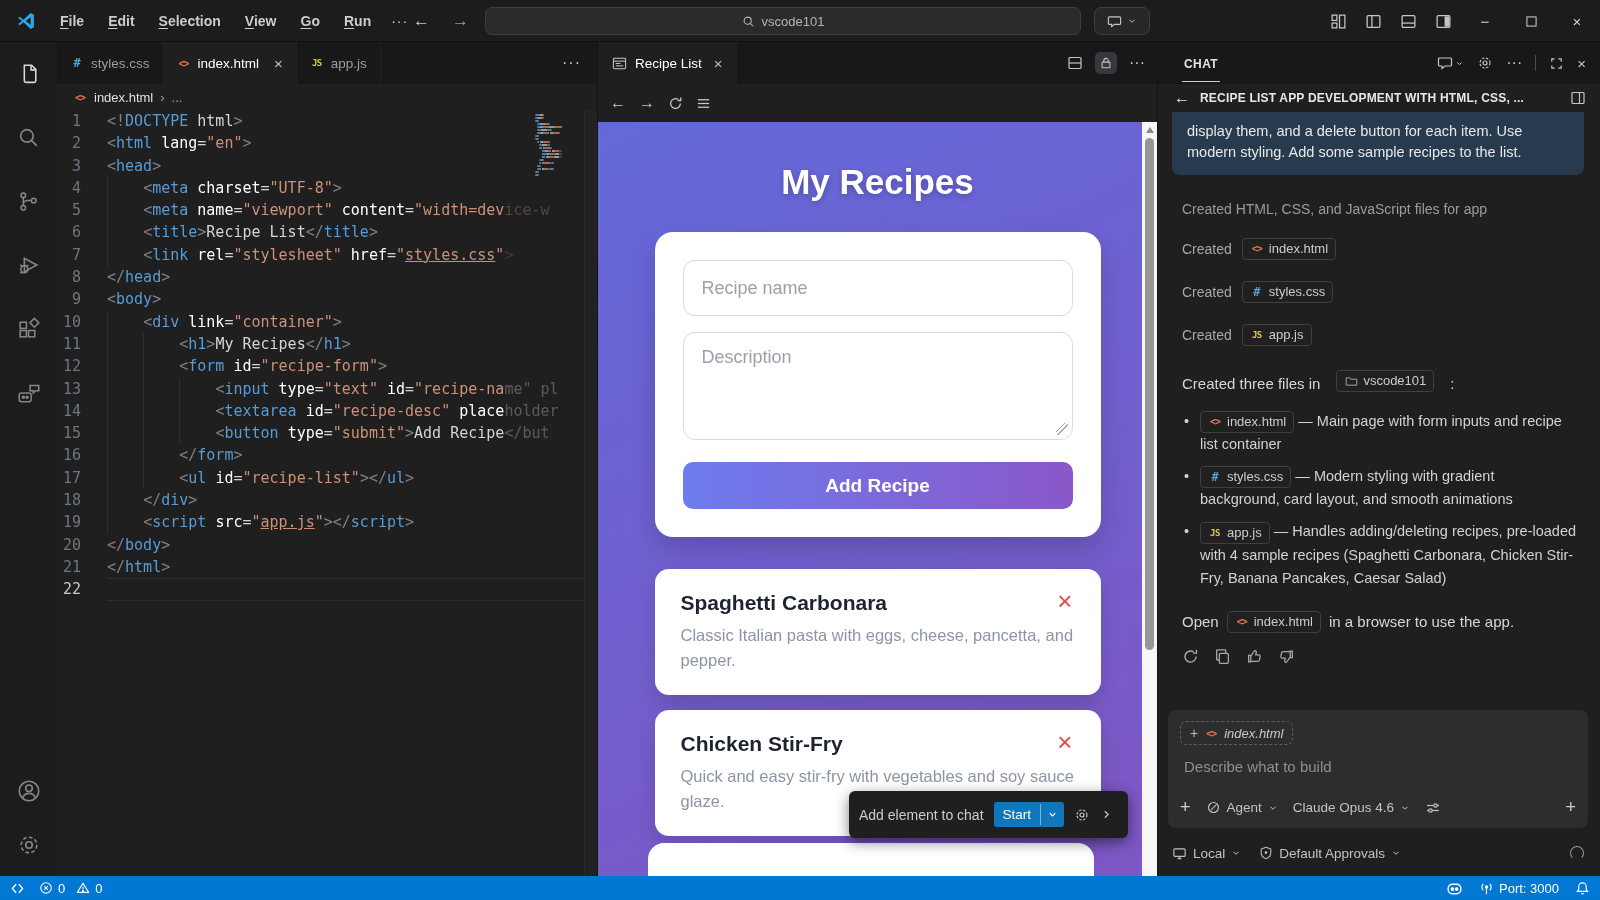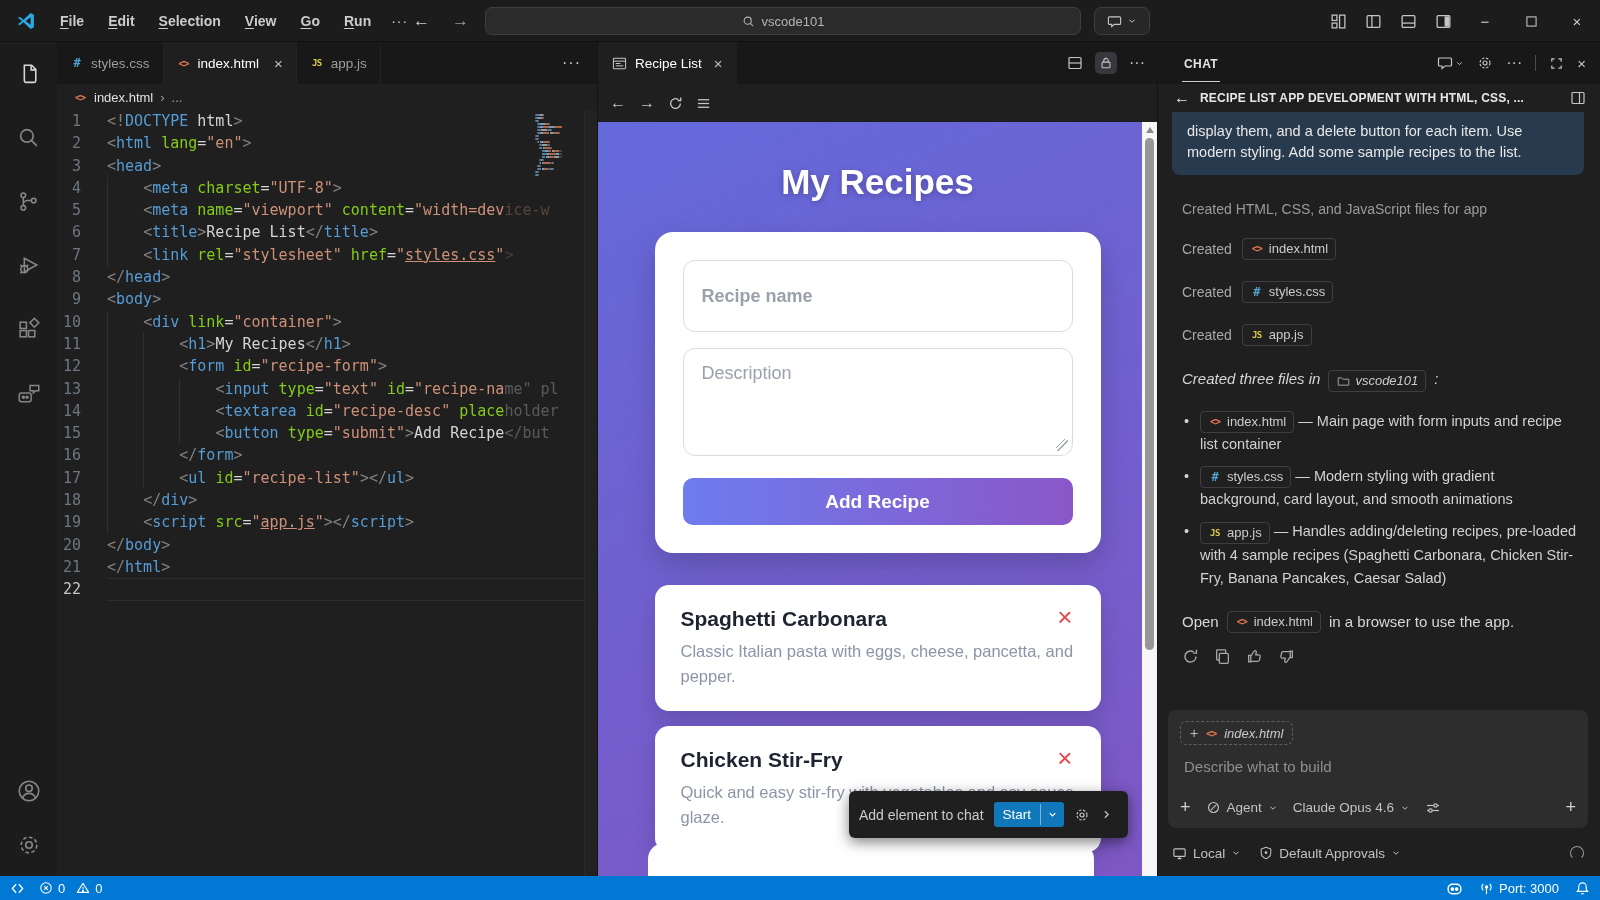--- a/index.html
+++ b/index.html
@@ -52,21 +52,21 @@
   .breadcrumb { height:26px; display:flex; align-items:center; gap:7px; padding-left:16px; font-size:13px; color:#a0a0a0; background:#1f1f1f; }
   .crumb-file { color:#e0e0e0; }
   .code-wrap { position:relative; height:calc(100% - 68px); }
   .code { font-family:"DejaVu Sans Mono",monospace; font-size:15px; line-height:22.3px; color:#d4d4d4; }
   .code-line { display:flex; height:22.3px; white-space:pre; }
   .ln { width:50px; padding-right:26px; text-align:right; color:#6e7681; flex:none; }
   .code-line.cur .ln { color:#c6c6c6; }
   .lt { position:relative; flex:1; }
   .code-line.cur .lt { box-shadow: inset 0 1px 0 #2e2e2e, inset 0 -1px 0 #2e2e2e; }
   .guide { position:absolute; top:0; bottom:0; border-left:1px solid #2f2f2f; }
-  .tk-p{color:#808080} .tk-t{color:#569cd6} .tk-a{color:#84cc16} .tk-s{color:#ce9178}
+  .tk-p{color:#808080} .tk-t{color:#569cd6} .tk-a{color:#ffffff} .tk-s{color:#ce9178}
   .tk-w{color:#d4d4d4} .tk-u{text-decoration:underline} .tk-dim{opacity:.32}
   .minimap { position:absolute; right:16px; top:4px; width:46px; }
   .mm-line { height:3px; white-space:nowrap; line-height:0; }
   .mm { display:inline-block; height:2.4px; vertical-align:top; }
   .mm-p{background:#5a5a5a}.mm-t{background:#4f7fa8}.mm-a{background:#6f9cc0}.mm-s{background:#a8684c}
   .mm-w{background:#9a9a9a}.mm-dim{background:#454545}.mm-sp{background:transparent}
   .editor-scrollstrip { position:absolute; right:0; top:0; bottom:0; width:13px; background:#222; border-left:1px solid #2a2a2a; }
 
   
   .browser-pane { position:absolute; left:597px; top:0; width:560px; height:100%; background:#1f1f1f; border-left:1px solid #141414; }
@@ -79,21 +79,21 @@
     font-size:13px; padding:0 10px; font-family:"Liberation Sans",sans-serif; }
   .browser-content { position:relative; height:calc(100% - 80px); overflow:hidden;
     background:linear-gradient(155deg, var(--app-gradient-start,#6469da), var(--app-gradient-end,#7e57c4)); }
   .app-wrap { width:446px; margin:0 auto; }
   .app-title { margin:40px 0 0; text-align:center; color:#fff; font-size:35px; font-weight:bold;
     text-shadow:0 2px 6px rgba(0,0,0,.25); }
   .form-card { margin-top:30px; background:#fff; border-radius:18px; padding:28px; box-shadow:0 12px 28px rgba(0,0,0,.18); }
   .field { width:100%; border:1.5px solid #d8dde5; border-radius:12px; font-size:18px; color:#333;
     padding:0 18px; font-family:"Liberation Sans",sans-serif; background:#fff; }
   .field::placeholder { color:#9aa1ab; }
-  .name-field { height:72px; margin-bottom:16px;font-weight:bold; }
+  .name-field { height:56px; margin-bottom:16px; }
   .desc-field { height:108px; padding-top:14px; margin-bottom:18px; resize:none;
     background-image:linear-gradient(135deg, transparent 0 6px, #9aa 6px 7px, transparent 7px 9px, #9aa 9px 10px, transparent 10px);
     background-repeat:no-repeat; background-position:right 4px bottom 4px; background-size:12px 12px; }
   .add-btn { width:100%; height:47px; border:none; border-radius:10px; color:#fff; font-size:19px; font-weight:bold;
     font-family:"Liberation Sans",sans-serif;
     background:linear-gradient(90deg, var(--button-gradient-start,#6d7cee), var(--button-gradient-end,#8a57c8)); }
   .recipe-card { position:relative; margin-top:15px; background:#fff; border-radius:14px; padding:22px 26px;
     box-shadow:0 10px 22px rgba(0,0,0,.15); }
   .recipe-card:first-of-type { margin-top:32px; }
   .recipe-name { margin:0 0 8px; font-size:21px; font-weight:bold; color:#1d2330; }
@@ -125,21 +125,21 @@
   .thread-back { font-size:16px; }
   .thread-title { flex:1; font-size:12px; font-weight:bold; letter-spacing:.2px; white-space:nowrap; overflow:hidden; text-overflow:ellipsis; }
   .chat-scroll { flex:1; overflow:hidden; position:relative; font-size:14.5px; color:#d2d2d2; }
   .user-bubble { margin:0 16px 0 14px; background:#283a4d; border-radius:0 0 8px 8px; padding:9px 15px 12px;
     line-height:21px; color:#e8e8e8; }
   .progress-note { margin:26px 0 0 24px; color:#9b9b9b; font-size:14px; }
   .created-row { margin:21px 0 0 24px; display:flex; align-items:center; gap:10px; }
   .muted-label { color:#a8a8a8; font-size:14px; }
   .chip { display:inline-flex; align-items:center; gap:5px; border:1px solid #3f3f43; background:#202020;
     border-radius:4px; padding:1px 7px; color:#cccccc; font-size:13px; line-height:18px; vertical-align:middle; }
-  .created-in { margin:24px 0 0 24px; font-size:15px; color:#d6d6d6; display:flex; align-items:flex-start; gap:8px;font-style:italic; }
+  .created-in { margin:24px 0 0 24px; font-size:15px; color:#d6d6d6; display:flex; align-items:flex-end; gap:16px; }
   .chat-bullets { margin:18px 24px 0 24px; }
   .chat-li { position:relative; padding-left:18px; margin-bottom:9px; line-height:23px; }
   .chat-li::before { content:"•"; position:absolute; left:2px; color:#d2d2d2; }
   .open-row { margin:21px 0 0 24px; font-size:15px; color:#d6d6d6; display:flex; align-items:center; gap:8px; flex-wrap:wrap; }
   .actions-row { margin:15px 0 0 24px; display:flex; gap:15px; color:#a8a8a8; }
   .chat-input { flex:none; margin:6px 12px 8px 10px; background:#2d2d2d; border-radius:8px; padding:11px 12px 10px; }
   .ctx-chip { display:inline-flex; align-items:center; gap:6px; border:1px dashed #5f5f5f; border-radius:6px;
     padding:3px 9px; color:#c9c9c9; font-size:13px; }
   .ctx-plus { color:#bbb; font-size:14px; }
   .ctx-name { font-style:italic; }

